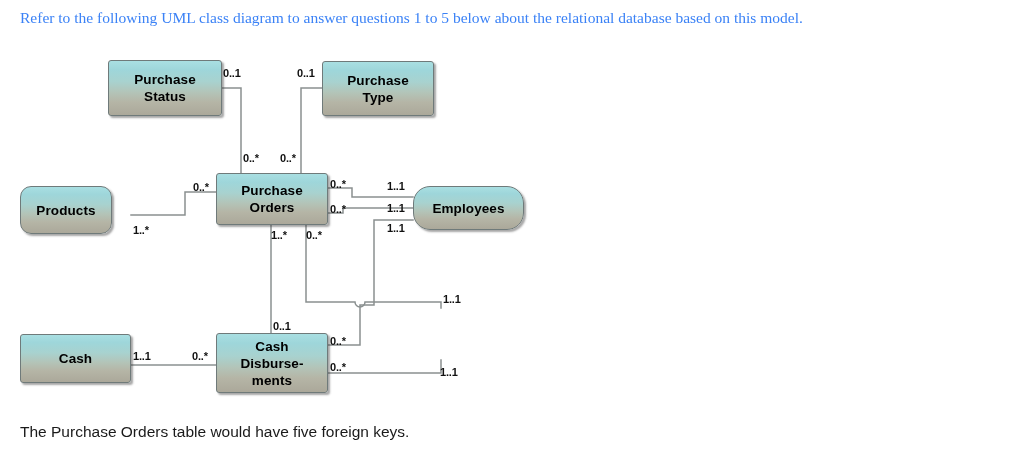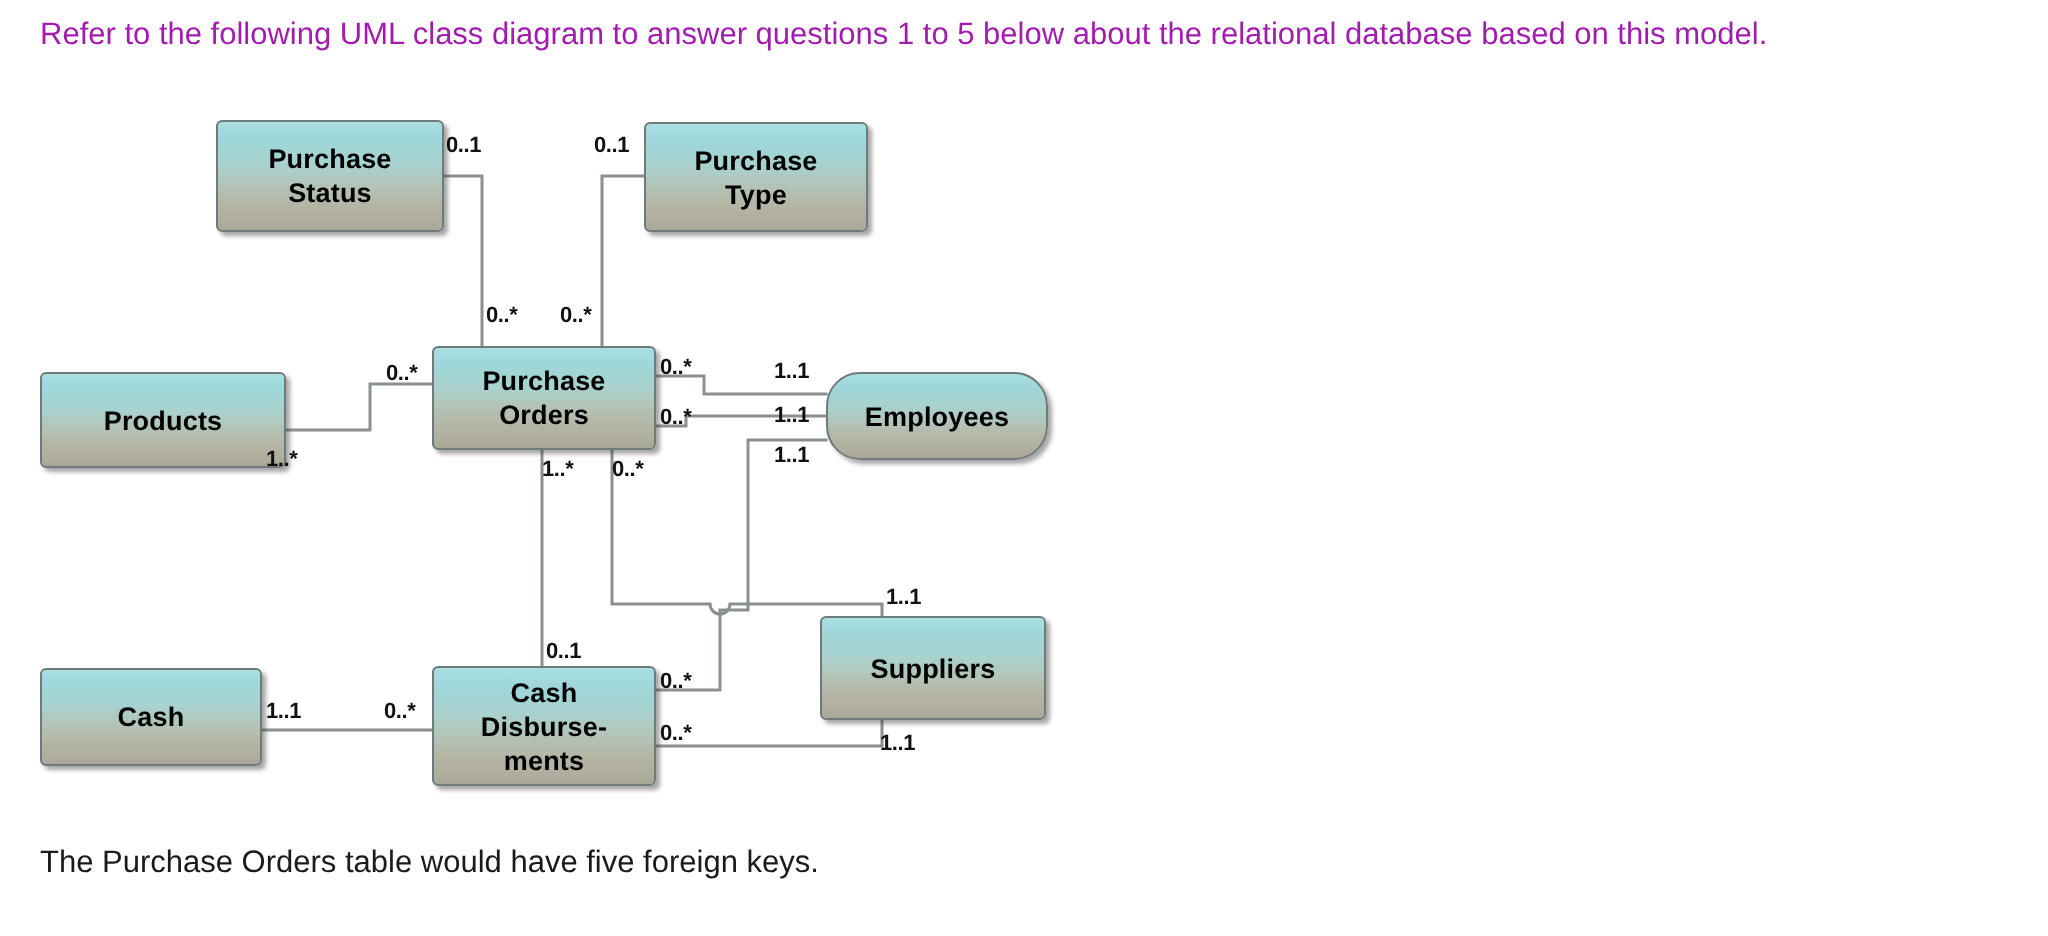--- a/index.html
+++ b/index.html
@@ -20,23 +20,23 @@
     position: relative;
     width: 1024px;
     height: 468px;
   }
   .prompt-text {
     position: absolute;
     left: 20px;
     top: 8px;
     font-size: 15.5px;
     line-height: 20px;
-    color: #a21caf;
+    color: #3b82f6;
     white-space: nowrap;
-    font-family: Liberation Sans, sans-serif;
+    font-family: Liberation Serif, serif;
   }
   .answer-text {
     position: absolute;
     left: 20px;
     top: 422px;
     font-size: 15.5px;
     line-height: 20px;
     color: #1a1a1a;
     white-space: nowrap;
     font-family: "Liberation Sans", sans-serif;
@@ -131,35 +131,32 @@
     </svg>
 
     <div class="uml-box" style="left:108px; top:20px; width:114px; height:56px;">
       <span>Purchase<br>Status</span>
     </div>
 
     <div class="uml-box" style="left:322px; top:21px; width:112px; height:55px;">
       <span>Purchase<br>Type</span>
     </div>
 
-    <div class="uml-box" style="left:20px; top:146px; width:123px; height:48px;">
+    <div class="uml-box" style="left:20px; top:146px; width:92px; height:48px;border-radius:11px;">
       <span>Products</span>
     </div>
 
     <div class="uml-box" style="left:216px; top:133px; width:112px; height:52px;">
       <span>Purchase<br>Orders</span>
     </div>
 
     <div class="uml-box" style="left:413px; top:146px; width:111px; height:44px;border-radius:17px;">
       <span>Employees</span>
     </div>
 
-    <div class="uml-box" style="left:410px; top:268px; width:113px; height:52px;">
-      <span>Suppliers</span>
-    </div>
 
     <div class="uml-box" style="left:20px; top:294px; width:111px; height:49px;">
       <span>Cash</span>
     </div>
 
     <div class="uml-box" style="left:216px; top:293px; width:112px; height:60px;">
       <span>Cash<br>Disburse-<br>ments</span>
     </div>
 
     <div class="mult" style="left:223px; top:27px;">0..1</div>

